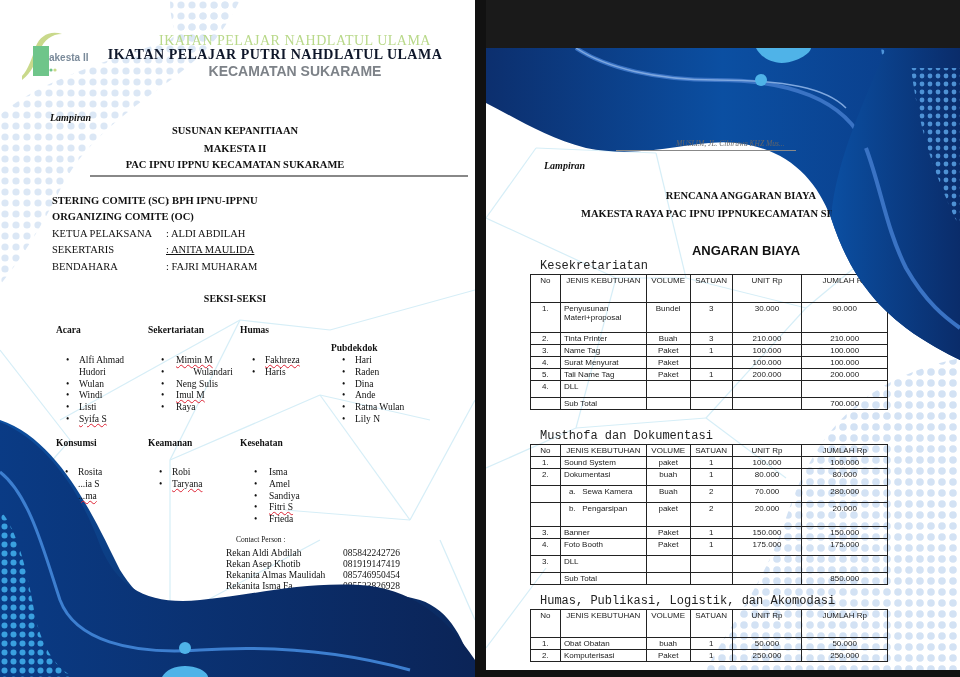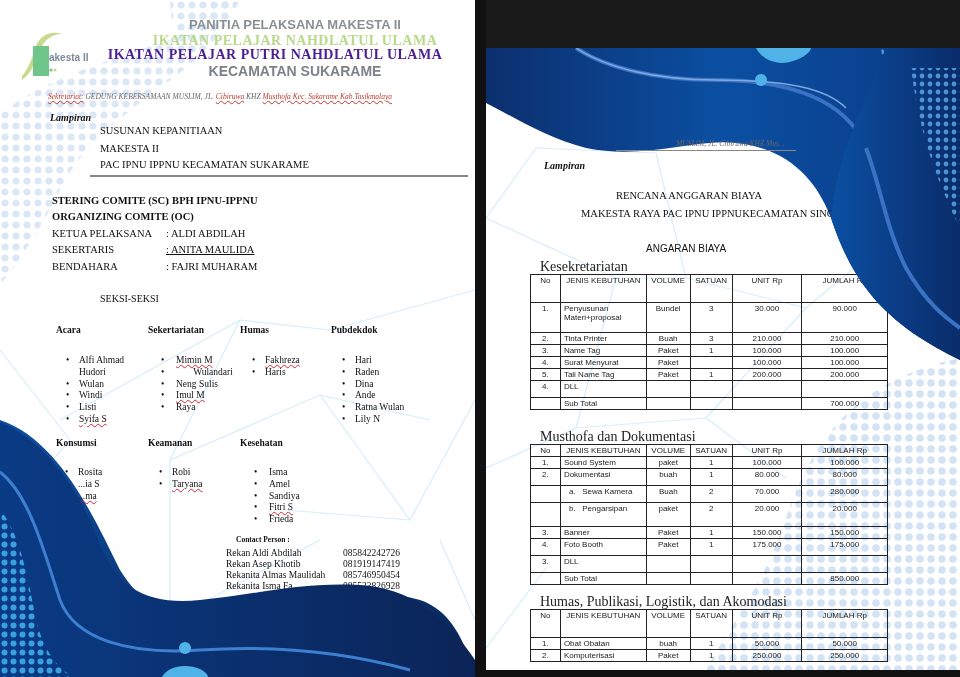--- a/index.html
+++ b/index.html
@@ -8,46 +8,46 @@
   #page-left { left:0; width:475px; height:677px; }
   #page-right { left:486px; width:474px; height:670px;margin-top:48px; }
   .gutter { position:absolute; left:475px; top:0; width:11px; height:677px; background:#111; }
   .bottom-bar { position:absolute; left:486px; top:670px; width:474px; height:7px; background:#111; }
   .bg-svg { position:absolute; left:0; top:0; pointer-events:none; }
 
   
   .logo { position:absolute; left:18px; top:28px; width:80px; height:56px; }
   .hdr { position:absolute; left:130px; width:330px; text-align:center; }
   .hdr1 { top:17px; font-family:"Liberation Sans", sans-serif; font-weight:bold; font-size:13px; color:#8a8f96; }
-  .hdr2 { top:33px; font-weight:bold; font-size:14px; color:#b9d98a; letter-spacing:0.5px; }
-  .hdr3 { top:47px; font-weight:bold; font-size:14px; color:#4c1d95; letter-spacing:0.5px; left:90px; width:370px; }
+  .hdr2 { top:33px; font-weight:normal; font-size:14px; color:#b9d98a; letter-spacing:0.5px; }
+  .hdr3 { top:47px; font-weight:bold; font-size:14px; color:#0f172a; letter-spacing:0.5px; left:90px; width:370px; }
   .hdr4 { top:63px; font-family:"Liberation Sans", sans-serif; font-weight:bold; font-size:14px; color:#7d8288; }
   .address { position:absolute; left:48px; top:92px; font-style:italic; font-size:7.5px; color:#666; white-space:nowrap; }
   .address .red { color:#c0392b; text-decoration:underline wavy #c0392b; }
   .lampiran { position:absolute; font-style:italic; font-weight:bold; font-size:10px; color:#111; }
 
-  .center-title { position:absolute; text-align:left; font-weight:normal; font-size:10.5px; color:#111; white-space:nowrap; }
+  .center-title { position:absolute; text-align:center; font-weight:bold; font-size:10.5px; color:#111; white-space:nowrap; }
   .rule { position:absolute; height:2px; background:#888; }
 
   .kv { position:absolute; left:52px; font-size:10.5px; color:#111; white-space:nowrap; }
   .kv .k { display:inline-block; width:114px; }
   .kv.bold { font-weight:bold; }
 
   .sec-head { position:absolute; font-weight:bold; font-size:9.5px; color:#111; }
   .sec-list { position:absolute; margin:12px; padding:0; list-style:none; font-size:9.5px; color:#111; line-height:11.8px; }
   .sec-list li { position:relative; padding-left:14px; }
   .sec-list li::before { content:"•"; position:absolute; left:1px; top:0; }
   .wavy { text-decoration:underline wavy #d23; text-decoration-thickness:1px; }
 
-  .contact-title { position:absolute; left:236px; top:535px; font-weight:bold; font-size:7.5px; color:#111; }
+  .contact-title { position:absolute; left:236px; top:535px; font-weight:normal; font-size:7.5px; color:#111; }
   .contact-row { position:absolute; left:226px; font-size:9.5px; color:#111; white-space:nowrap; }
   .contact-row .n { display:inline-block; width:117px; }
 
   
-  .rab-label { position:absolute; font-family:Liberation Serif, serif; font-size:14px; color:#222; }
+  .rab-label { position:absolute; font-family:Liberation Mono, monospace; font-size:12px; color:#222; }
   table.rab { position:absolute; border-collapse:collapse; font-family:"Liberation Sans", sans-serif; font-size:8px; color:#222; background:transparent; }
   table.rab td, table.rab th { border:1px solid #222; padding:1px 3px; font-weight:normal; vertical-align:top; }
   table.rab th { }
   td.c { text-align:center; }
   td.b { font-weight:bold; }
 </style>
 </head>
 <body>
 
 <div id="page-left" class="page">
@@ -94,32 +94,24 @@
   </svg>
 
   <svg class="logo" viewBox="0 0 80 56">
     <path d="M4 48 C10 42 14 30 18 18 C22 8 32 2 44 6 C34 6 26 12 22 22 C18 34 14 44 4 52 Z" fill="#c9d98b"></path>
     <rect x="15" y="18" width="16" height="30" fill="#6fc58a"></rect>
     <text x="31" y="33" font-family="Liberation Sans, sans-serif" font-size="10" fill="#7a8a9a" font-weight="bold">akesta II</text>
     <circle cx="33" cy="42" r="1.6" fill="#6fc58a"></circle>
     <circle cx="37" cy="42" r="1.6" fill="#c9d98b"></circle>
   </svg>
 
-  <div class="hdr hdr1">PANITIA PELAKSANA MAKESTA II</div>
   <div class="hdr hdr2">IKATAN PELAJAR NAHDLATUL ULAMA</div>
   <div class="hdr hdr3">IKATAN PELAJAR PUTRI NAHDLATUL ULAMA</div>
   <div class="hdr hdr4">KECAMATAN SUKARAME</div>
 
-  <div class="address">
-    <span class="red">Sekretariat:</span>
-    <span>GEDUNG KEBERSAMAAN MUSLIM, JL.</span>
-    <span class="red">Cibiruwa</span>
-    <span>KHZ</span>
-    <span class="red">Musthofa Kec. Sukarame Kab.Tasikmalaya</span>
-  </div>
 
   <div class="lampiran" style="left:50px;top:112px;">Lampiran</div>
 
   <div class="center-title" style="left:100px;width:270px;top:125px;">SUSUNAN KEPANITIAAN</div>
   <div class="center-title" style="left:100px;width:270px;top:143px;">MAKESTA II</div>
   <div class="center-title" style="left:100px;width:270px;top:159px;">PAC IPNU IPPNU KECAMATAN SUKARAME</div>
   <div class="rule" style="left:90px;top:175px;width:378px;"></div>
 
   <div class="kv bold" style="top:195px;">
     <span class="k">STERING COMITE (SC)</span><span>: BPH IPNU-IPPNU</span>
@@ -156,21 +148,21 @@
     <li style="padding-left:16px;"><span class="wavy">Imul M</span></li>
     <li style="padding-left:16px;"><span>Raya</span></li>
   </ul>
 
   <div class="sec-head" style="left:240px;top:325px;">Humas</div>
   <ul class="sec-list" style="left:239px;top:343px;width:80px;">
     <li><span class="wavy">Fakhreza</span></li>
     <li><span>Haris</span></li>
   </ul>
 
-  <div class="sec-head" style="left:331px;top:325px;text-align:right;">Pubdekdok</div>
+  <div class="sec-head" style="left:331px;top:343px;text-align:right;">Pubdekdok</div>
   <ul class="sec-list" style="left:329px;top:343px;width:90px;">
     <li><span>Hari</span></li>
     <li><span>Raden</span></li>
     <li><span>Dina</span></li>
     <li><span>Ande</span></li>
     <li><span>Ratna Wulan</span></li>
     <li><span>Lily N</span></li>
   </ul>
 
   <div class="sec-head" style="left:56px;top:438px;">Konsumsi</div>
@@ -271,21 +263,21 @@
   </svg>
 
   <div class="address" style="left:190px;top:91px;">MUSLIM, JL. Cibiruwa KHZ Mus...</div>
   <div class="rule" style="left:130px;top:102px;width:180px;height:1px;"></div>
 
   <div class="lampiran" style="left:58px;top:112px;">Lampiran</div>
 
   <div class="center-title" style="left:130px;width:250px;top:142px;">RENCANA ANGGARAN BIAYA</div>
   <div class="center-title" style="left:95px;top:160px;">MAKESTA RAYA PAC IPNU IPPNUKECAMATAN SINGA...</div>
 
-  <div class="center-title" style="left:160px;width:200px;top:195px;font-family:'Liberation Sans',sans-serif;font-size:10px;">ANGARAN BIAYA</div>
+  <div class="center-title" style="left:160px;width:200px;top:195px;font-family:'Liberation Sans',sans-serif;font-size:13px;">ANGARAN BIAYA</div>
 
   <div class="rab-label" style="left:54px;top:211px;">Kesekretariatan</div>
   <table class="rab" style="left:44px;top:226px;width:358px;">
     <colgroup>
         <col style="width:30px">
         <col style="width:86px">
         <col style="width:44px">
         <col style="width:42px">
         <col style="width:70px">
         <col style="width:86px">

